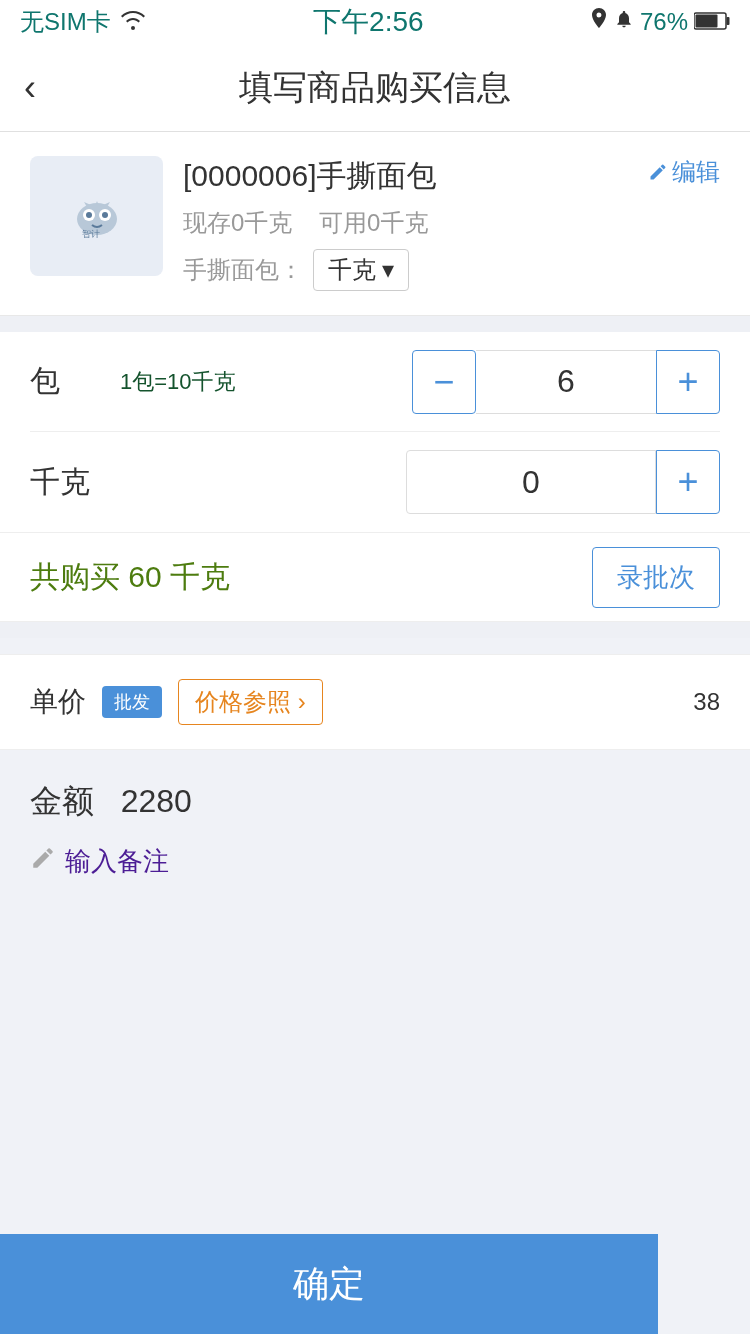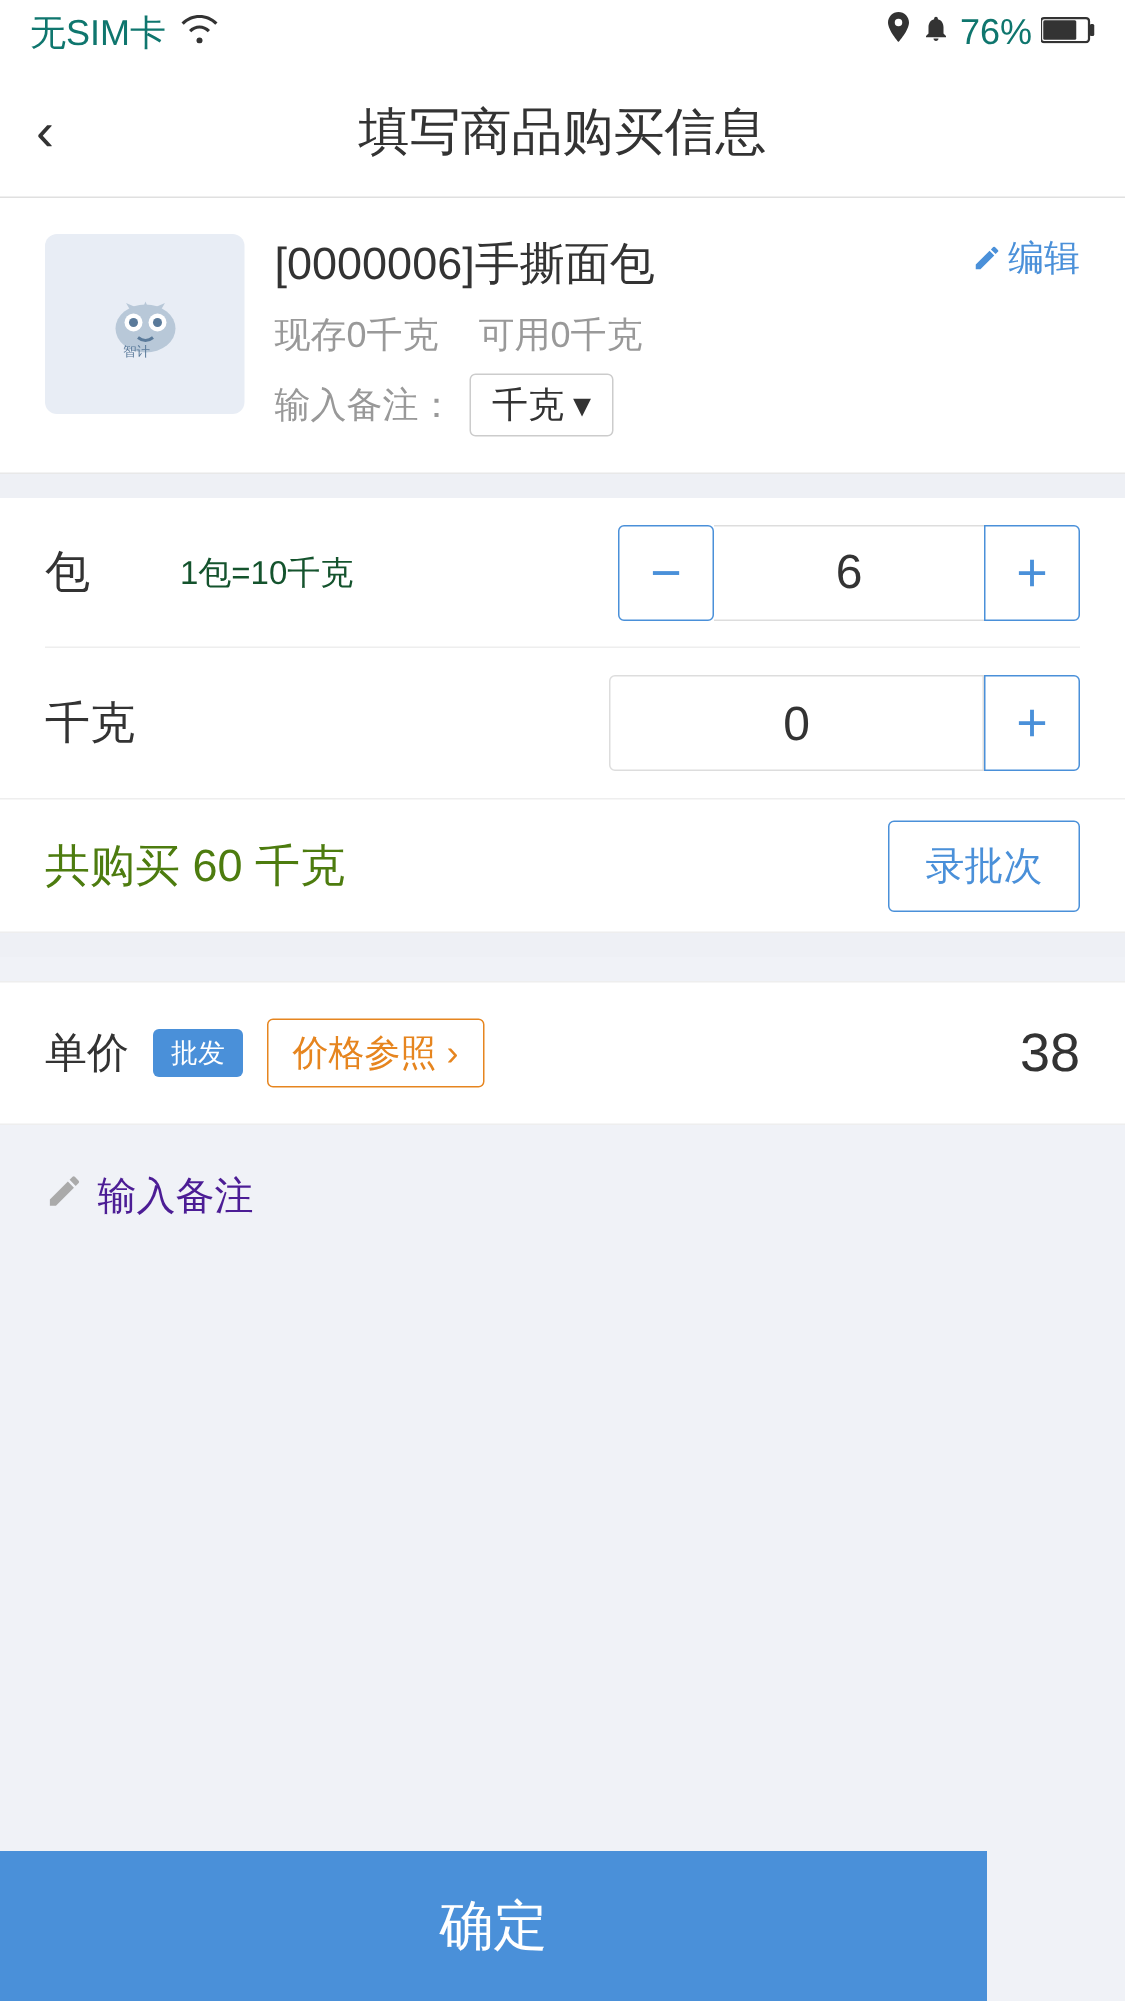--- a/index.html
+++ b/index.html
@@ -232,21 +232,21 @@
       padding: 6px 16px;
       border-radius: 4px;
       background: #fff;
       display: flex;
       align-items: center;
       gap: 4px;
       cursor: pointer;
     }
     .price-value {
       margin-left: auto;
-      font-size: 36px;
+      font-size: 24px;
       color: #333;
       font-weight: 500;
     }
 
     
     .amount-section {
       background: #f0f2f7;
       padding: 30px 30px 20px;
     }
     .amount-row {
@@ -300,20 +300,21 @@
     <div class="status-left">
       <span>无SIM卡</span>
       <span>
         <svg width="28" height="20" viewBox="0 0 28 20">
           <path d="M14 16a2 2 0 1 1 0 4 2 2 0 0 1 0-4z" fill="#333"></path>
           <path d="M7 11c1.9-1.9 4.5-3 7-3s5.1 1.1 7 3l-1.5 1.5C18 11 16.1 10 14 10s-4 1-5.5 2.5L7 11z" fill="#333"></path>
           <path d="M2 6C5.4 2.6 9.5 1 14 1s8.6 1.6 12 5l-1.5 1.5C21.6 4.6 18 3 14 3S6.4 4.6 3.5 7.5L2 6z" fill="#333"></path>
         </svg>
       </span>
     </div>
+    <div class="status-center">下午2:56</div>
     <div class="status-right">
       <span>
         <svg width="18" height="22" viewBox="0 0 18 22" fill="#333">
           <path d="M9 0C5.13 0 2 3.13 2 7c0 5.25 7 13 7 13s7-7.75 7-13c0-3.87-3.13-7-7-7zm0 9.5A2.5 2.5 0 1 1 9 4.5a2.5 2.5 0 0 1 0 5z"></path>
         </svg>
       </span>
       <span>
         <svg width="20" height="22" viewBox="0 0 24 24" fill="#333">
           <path d="M12 22c1.1 0 2-.9 2-2h-4c0 1.1.9 2 2 2zm6-6v-5c0-3.07-1.64-5.64-4.5-6.32V4c0-.83-.67-1.5-1.5-1.5s-1.5.67-1.5 1.5v.68C7.63 5.36 6 7.92 6 11v5l-2 2v1h16v-1l-2-2z"></path>
         </svg>
@@ -351,21 +352,21 @@
       </svg>
     </div>
     <div class="product-info">
       <div class="product-name">[0000006]手撕面包</div>
       <div class="product-stock">
         <span>现存0千克</span>
         &nbsp;&nbsp;
         <span>可用0千克</span>
       </div>
       <div class="product-unit">
-        <span>输入备注：</span>
+        <span>手撕面包：</span>
         <div class="unit-selector">
           <span>千克</span>
           <span>▾</span>
         </div>
       </div>
     </div>
     <div class="edit-btn">
       <svg width="20" height="20" viewBox="0 0 24 24" fill="#4a90d9">
           <path d="M3 17.25V21h3.75L17.81 9.94l-3.75-3.75L3 17.25zM20.71 7.04a1 1 0 0 0 0-1.41l-2.34-2.34a1 1 0 0 0-1.41 0l-1.83 1.83 3.75 3.75 1.83-1.83z"></path>
         </svg>
@@ -407,20 +408,25 @@
   <div class="price-section">
     <div class="price-row">
       <span class="price-label">单价</span>
       <span class="price-tag">批发</span>
       <button class="price-ref-btn">价格参照 ›</button>
       <span class="price-value">38</span>
     </div>
   </div>
 
   <div class="amount-section">
+    <div class="amount-row">
+      <span>金额</span>
+      &nbsp;
+      <span class="amount-value">2280</span>
+    </div>
     <div class="note-row">
       <span>
         <svg width="26" height="26" viewBox="0 0 24 24" fill="#aaa">
             <path d="M3 17.25V21h3.75L17.81 9.94l-3.75-3.75L3 17.25zM20.71 7.04a1 1 0 0 0 0-1.41l-2.34-2.34a1 1 0 0 0-1.41 0l-1.83 1.83 3.75 3.75 1.83-1.83z"></path>
           </svg>
       </span>
       <span>输入备注</span>
     </div>
   </div>
 

